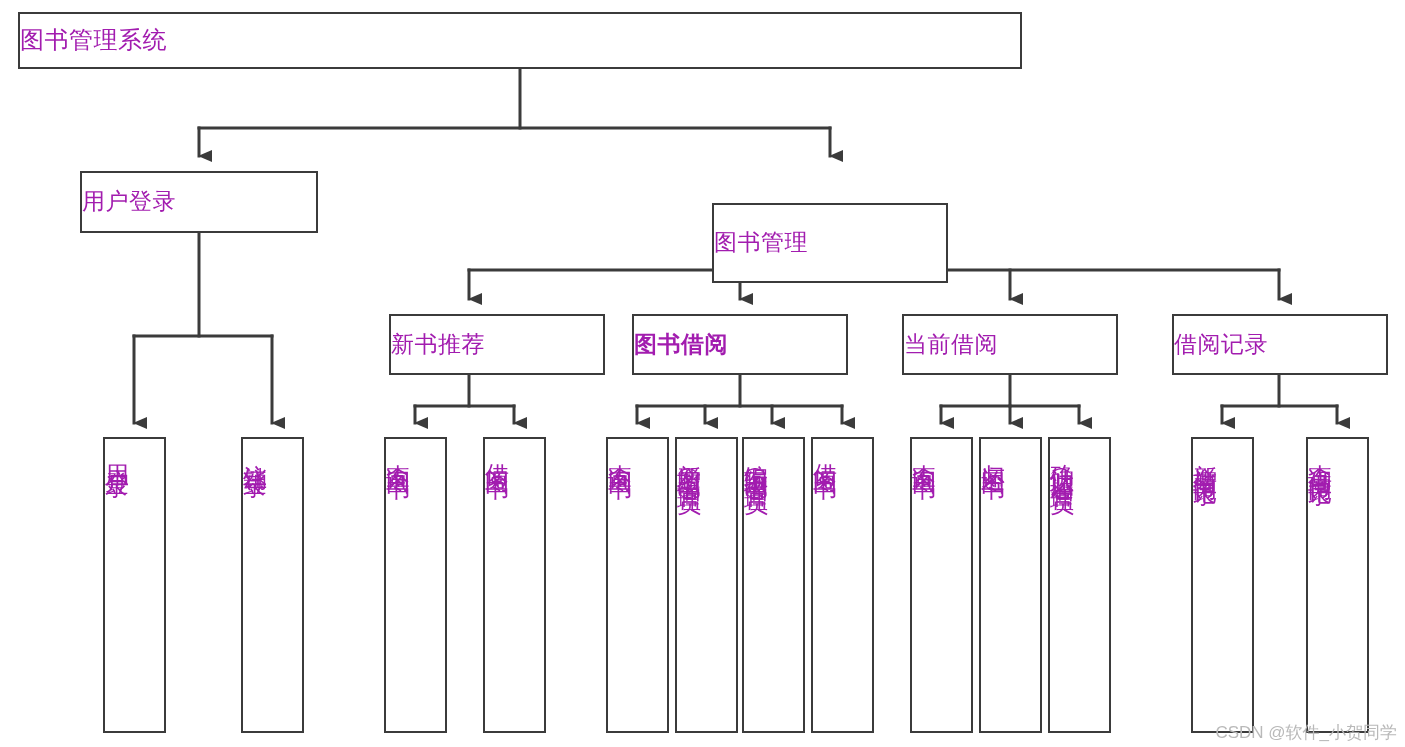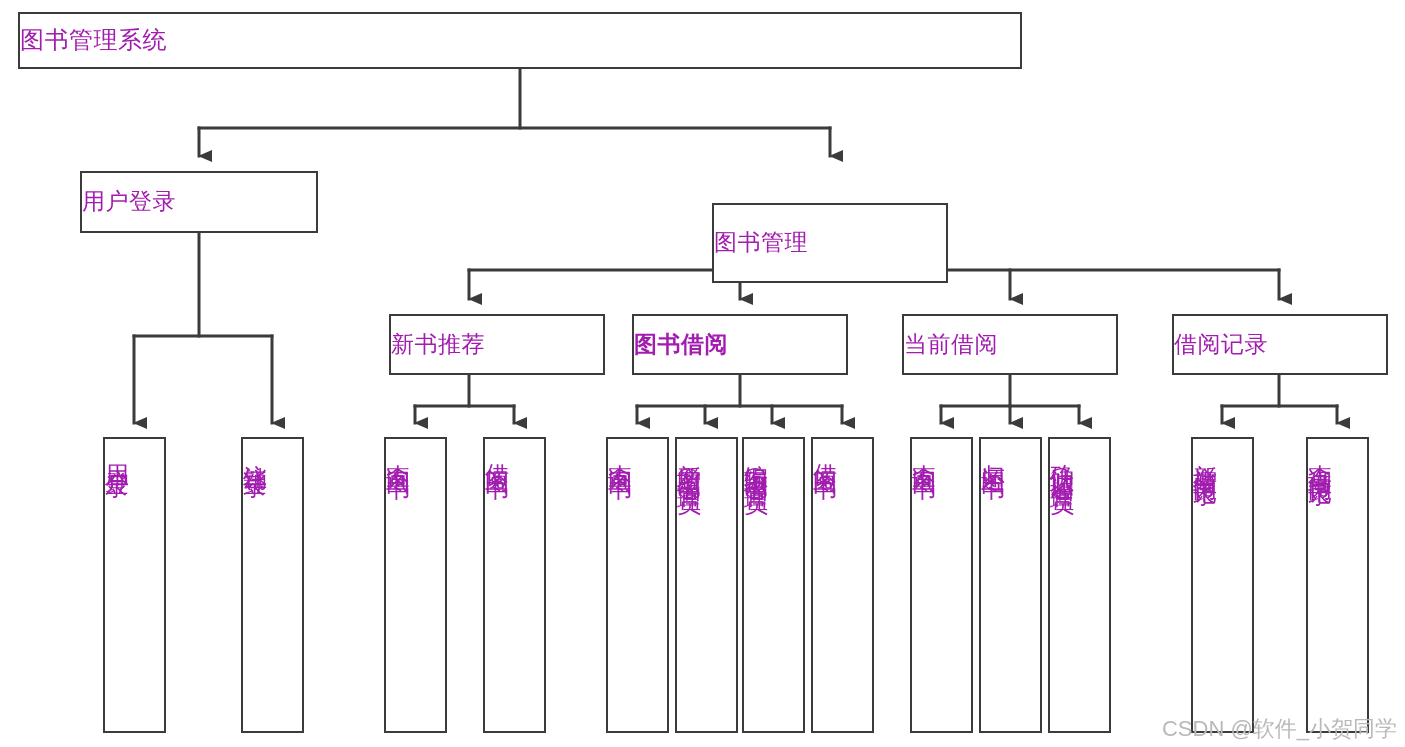--- a/index.html
+++ b/index.html
@@ -56,21 +56,21 @@
     text-orientation: upright;
     font-size: 24px;
     letter-spacing: 4px;
     white-space: nowrap;
     line-height: 1;
   }
   #watermark {
     position: absolute;
     right: 8px;
     bottom: 3px;
-    font-size: 22px;
+    font-size: 17px;
     color: #b9b9b9;
     z-index: 5;
     white-space: nowrap;
     font-family: "Liberation Sans", "DejaVu Sans", sans-serif;
   }
 </style>
 </head>
 <body>
 
 <div id="diagram-root">

